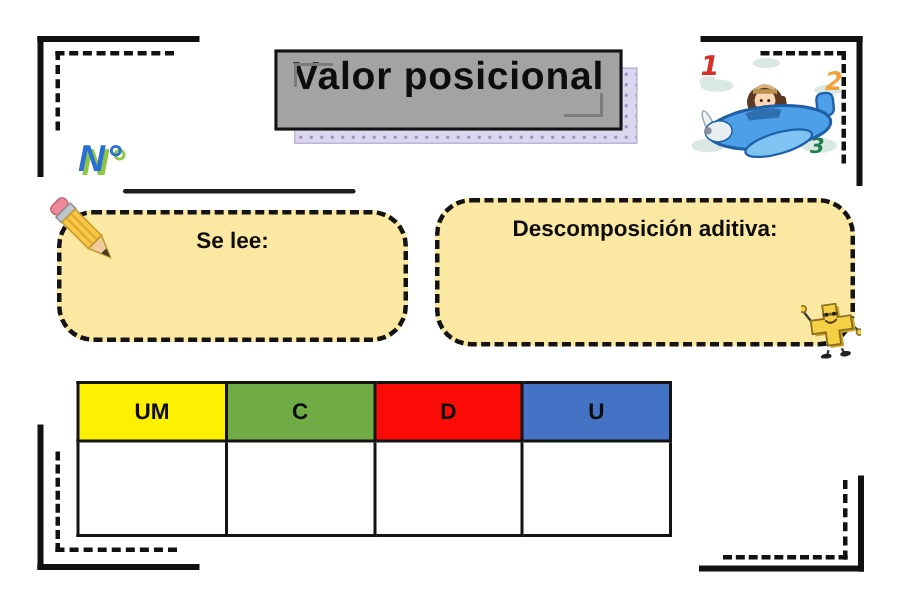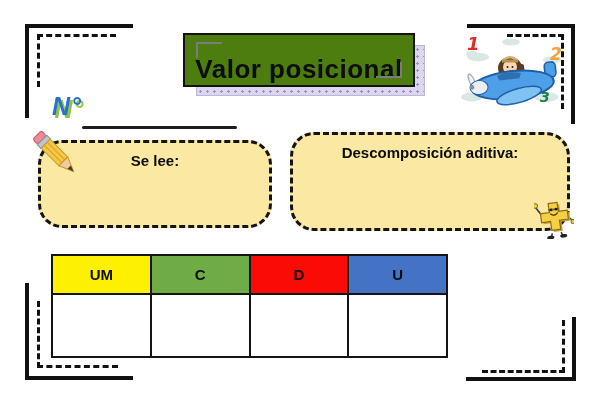--- a/index.html
+++ b/index.html
@@ -21,22 +21,22 @@
   .br-inner{right:35px;bottom:36px;width:80px;height:50px;border-right:3px dashed;border-bottom:3px dashed;}
   
   .title-shadow{
     position:absolute;left:196px;top:45px;width:227px;height:49px;
     background-color:#dcd6ee;
     background-image:radial-gradient(#9b90c2 1.1px, rgba(0,0,0,0) 1.3px);
     background-size:7px 7px;border:1px solid #bdb4d8;
   }
   .title-box{
     position:absolute;left:183px;top:33px;width:228px;height:50px;
-    background:#4d7c0f;border:2px solid #121212;
-    display:flex;align-items:flex-end;justify-content:center;
+    background:#a3a3a3;border:2px solid #121212;
+    display:flex;align-items:flex-start;justify-content:center;
   }
   .title-box h1{
     margin:0;font-size:26px;font-weight:bold;letter-spacing:.5px;color:#0d0d0d;white-space:nowrap;
   }
   .mark{position:absolute;width:24px;height:14px;}
   .mark-tl{left:11px;top:7px;border-left:2px solid #7c7c7c;border-top:2px solid #7c7c7c;}
   .mark-br{right:11px;bottom:7px;border-right:2px solid #7c7c7c;border-bottom:2px solid #7c7c7c;}
   
   .num-label{
     position:absolute;left:52px;top:92px;font-size:25px;font-weight:bold;font-style:italic;

